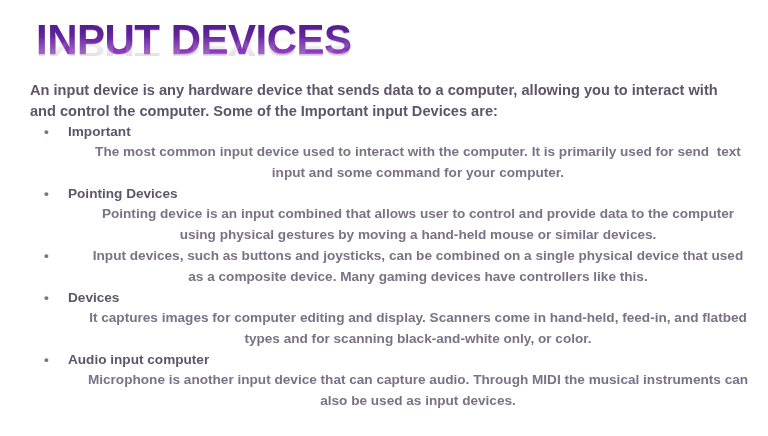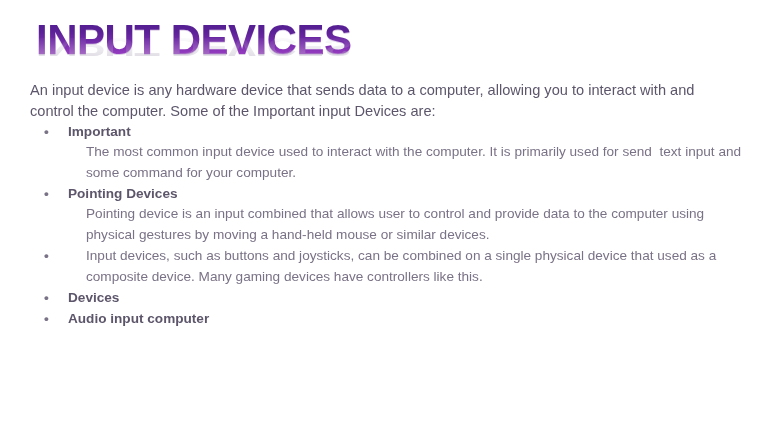--- a/index.html
+++ b/index.html
@@ -63,21 +63,21 @@
     pointer-events: none;
   }
 
   
   .intro {
     position: absolute;
     left: 30px;
     top: 80px;
     width: 712px;
     font-size: 14.6px;
-    font-weight: normal;
+    font-weight: bold;
     line-height: 20.5px;
     color: #5d566b;
   }
 
   
   .bullets {
     position: absolute;
     left: 30px;
     top: 122px;
     width: 720px;
@@ -97,24 +97,25 @@
     position: absolute;
     left: 14px;
     top: 0;
     font-size: 13.6px;
     line-height: 20px;
     color: #7a7286;
   }
   .bullet-desc {
     padding-left: 56px;
     font-size: 13.6px;
-    font-weight: normal;
+    font-weight: bold;
     line-height: 20.5px;
     color: #7a7286;
     white-space: pre-wrap;
+    text-align: center;
   }
 </style>
 </head>
 <body>
 
 <div class="slide">
 
   <div class="title-block">
     <div class="title-main">INPUT DEVICES</div>
     <div class="title-reflection">INPUT DEVICES</div>
@@ -145,23 +146,25 @@
         <span class="bullet-dot">•</span>
       </div>
       <div class="bullet-desc">Input devices, such as buttons and joysticks, can be combined on a single physical device that used as a composite device. Many gaming devices have controllers like this.</div>
     </div>
 
     <div class="bullet-item">
       <div class="bullet-head">
         <span class="bullet-dot">•</span>
         <span>Devices</span>
       </div>
+      <div class="bullet-desc">It captures images for computer editing and display. Scanners come in hand-held, feed-in, and flatbed types and for scanning black-and-white only, or color.</div>
     </div>
 
     <div class="bullet-item">
       <div class="bullet-head">
         <span class="bullet-dot">•</span>
         <span>Audio input computer</span>
       </div>
+      <div class="bullet-desc">Microphone is another input device that can capture audio. Through MIDI the musical instruments can also be used as input devices.</div>
     </div>
 
   </div>
 </div>
 
 </body></html>

